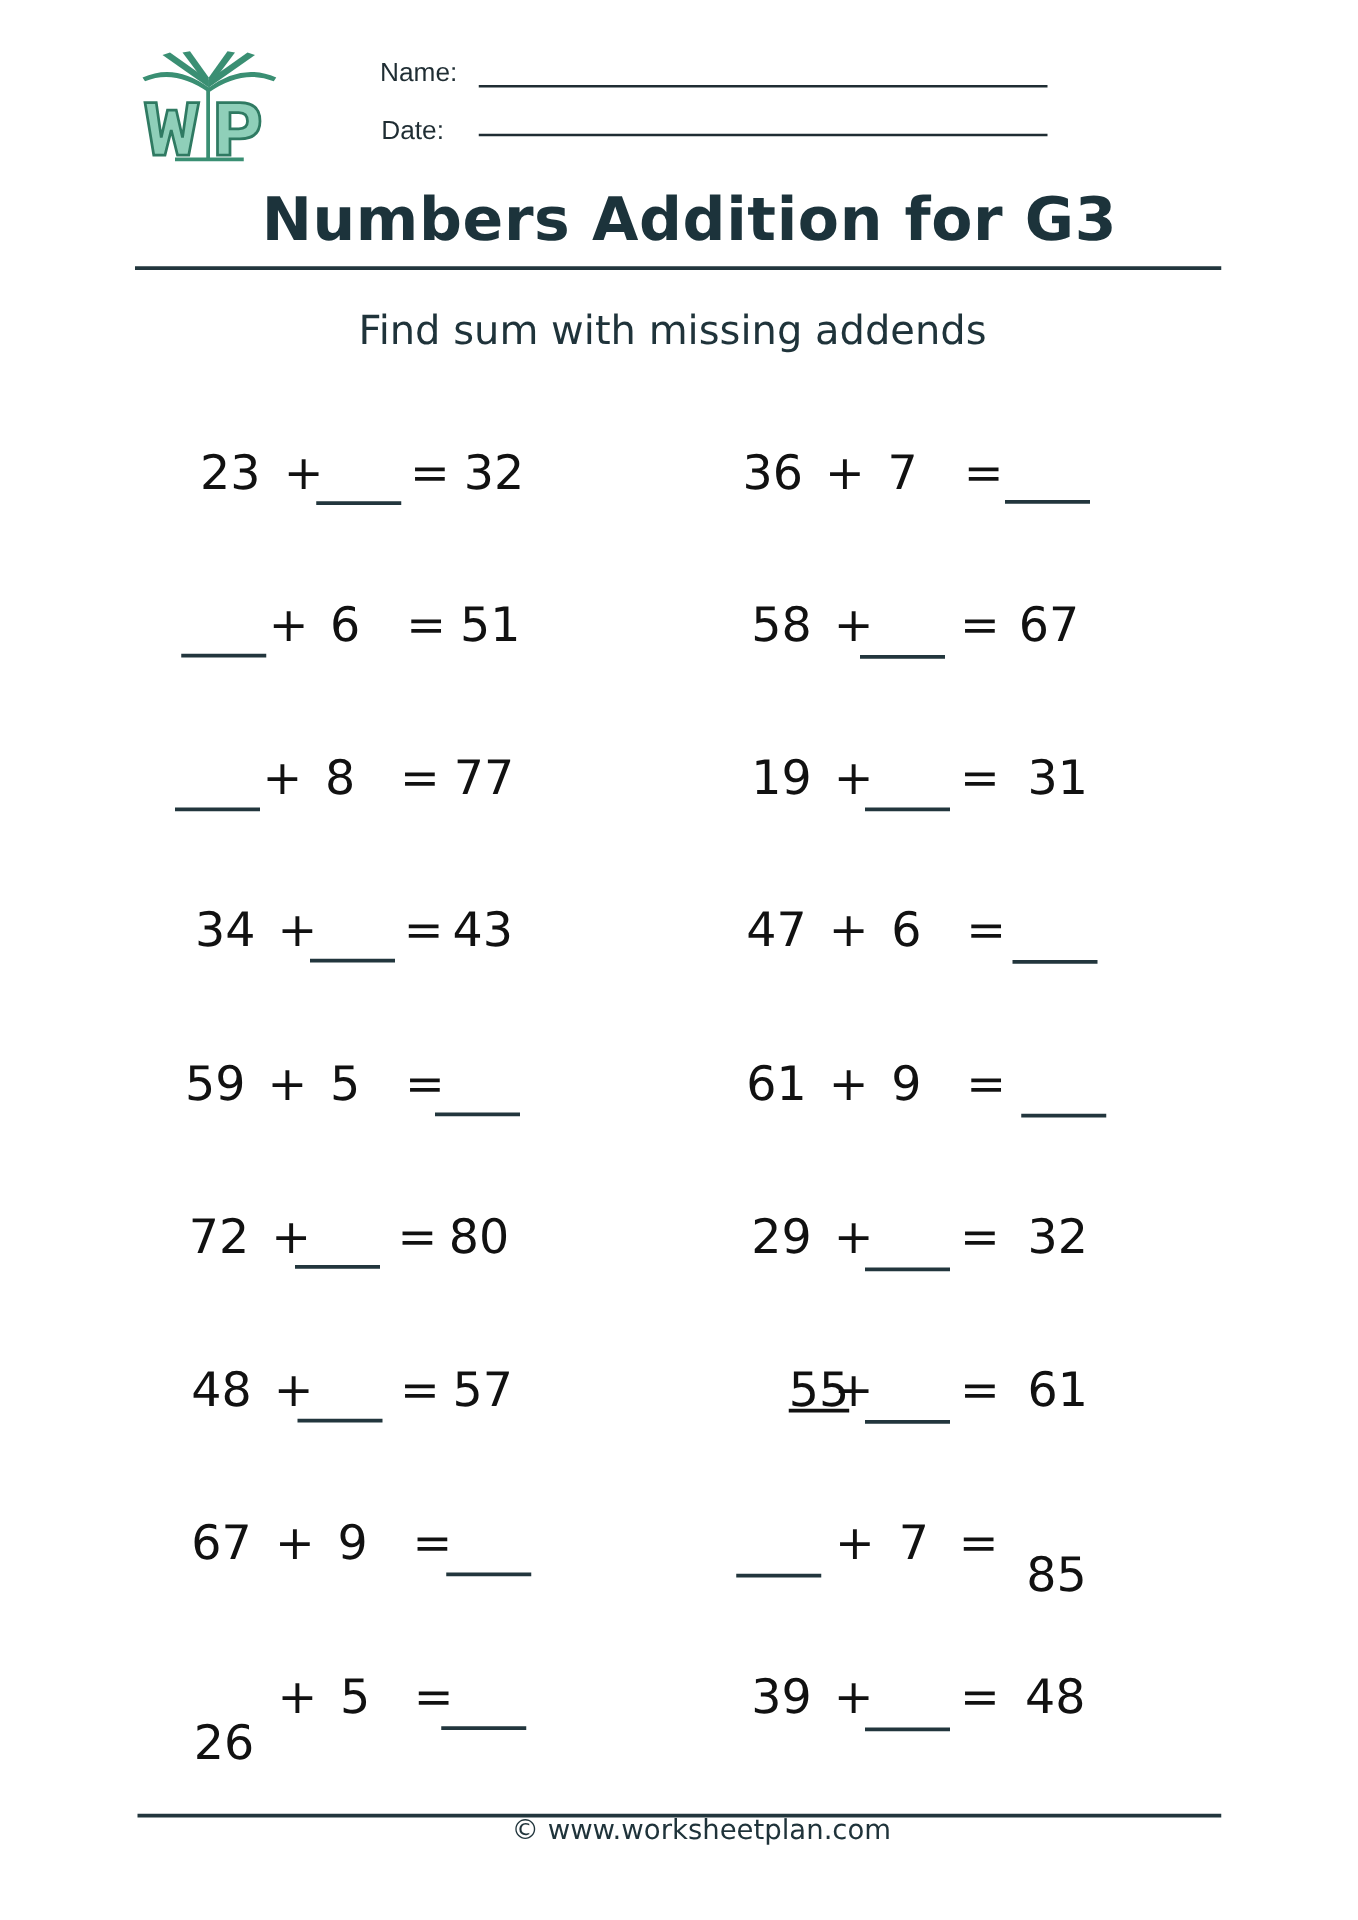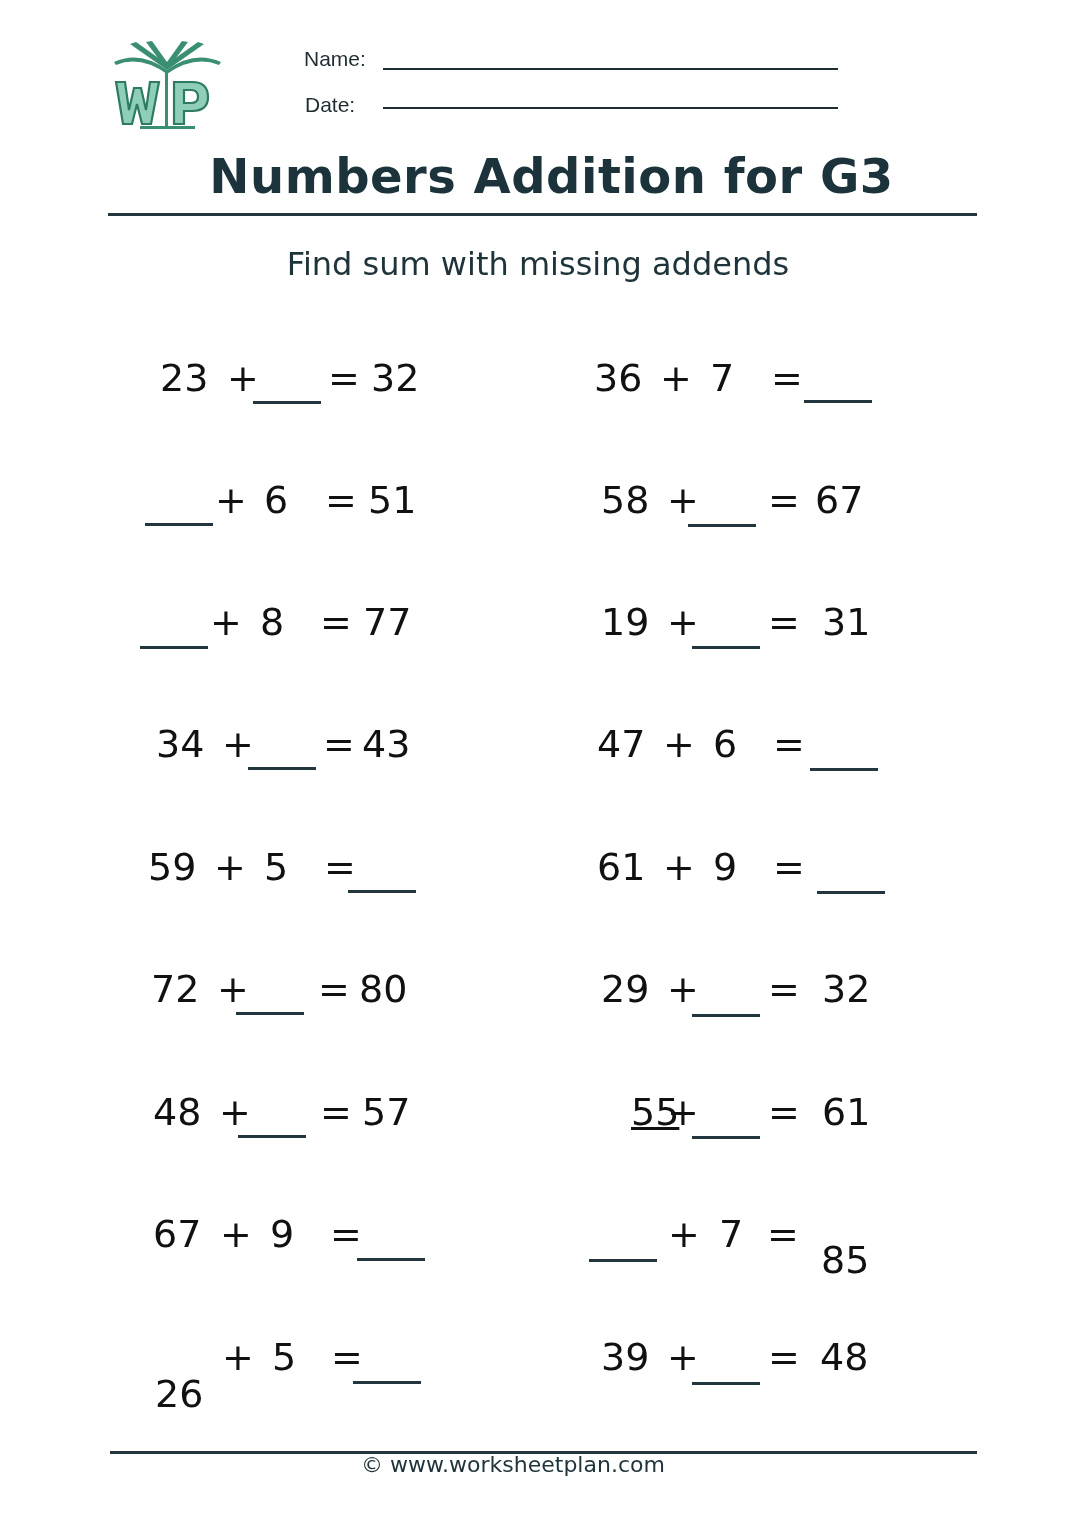--- a/index.html
+++ b/index.html
@@ -6,21 +6,21 @@
   body { width: 1086px; height: 1536px; position: relative; overflow: hidden; font-family: "DejaVu Sans", sans-serif; color: #111; }
   .logo { position: absolute; left: 110px; top: 40px; width: 115px; height: 92px; }
   .field { position: absolute; font-family: "Liberation Sans", sans-serif; font-size: 21px; color: #1f2d33; }
   .field-line { position: absolute; height: 2px; background: #1f2d33; }
   .title { position: absolute; left: 0; width: 1103px; top: 148px; text-align: center; font-family: "DejaVu Sans", sans-serif; font-weight: bold; font-size: 48px; color: #1c333b; letter-spacing: 0.5px; }
   .rule { position: absolute; background: #22363d; }
   .subtitle { position: absolute; left: 0; width: 1076px; top: 245px; text-align: center; font-family: "DejaVu Sans", sans-serif; font-size: 32px; color: #1f333a; }
   .problem { position: absolute; height: 60px; font-family: "DejaVu Sans", sans-serif; font-size: 38px; color: #111; }
   .problem span { position: absolute; top: 0; line-height: 60px; white-space: nowrap; }
   .blank { position: absolute; height: 3px; background: #22363d; width: 68px; }
-  .footer { position: absolute; left: 0; width: 1026px; top: 1452px; text-align: center; font-family: "DejaVu Sans", sans-serif; font-size: 22px; color: #1f333a; }
+  .footer { position: absolute; left: 0; width: 1026px; top: 1452px; text-align: center; font-family: "DejaVu Sans", sans-serif; font-size: 22px; color: #1f333a; padding-left: 48px; }
 </style>
 </head>
 <body>
 
 <div class="logo">
   <svg width="115" height="92" viewBox="0 0 115 92">
     <g fill="#3a8f73">
       <polygon points="57,30 20,4 26,2 57,24"></polygon>
       <polygon points="57,30 36,2 42,1 57,22"></polygon>
       <polygon points="57,30 94,4 88,2 57,24"></polygon>

